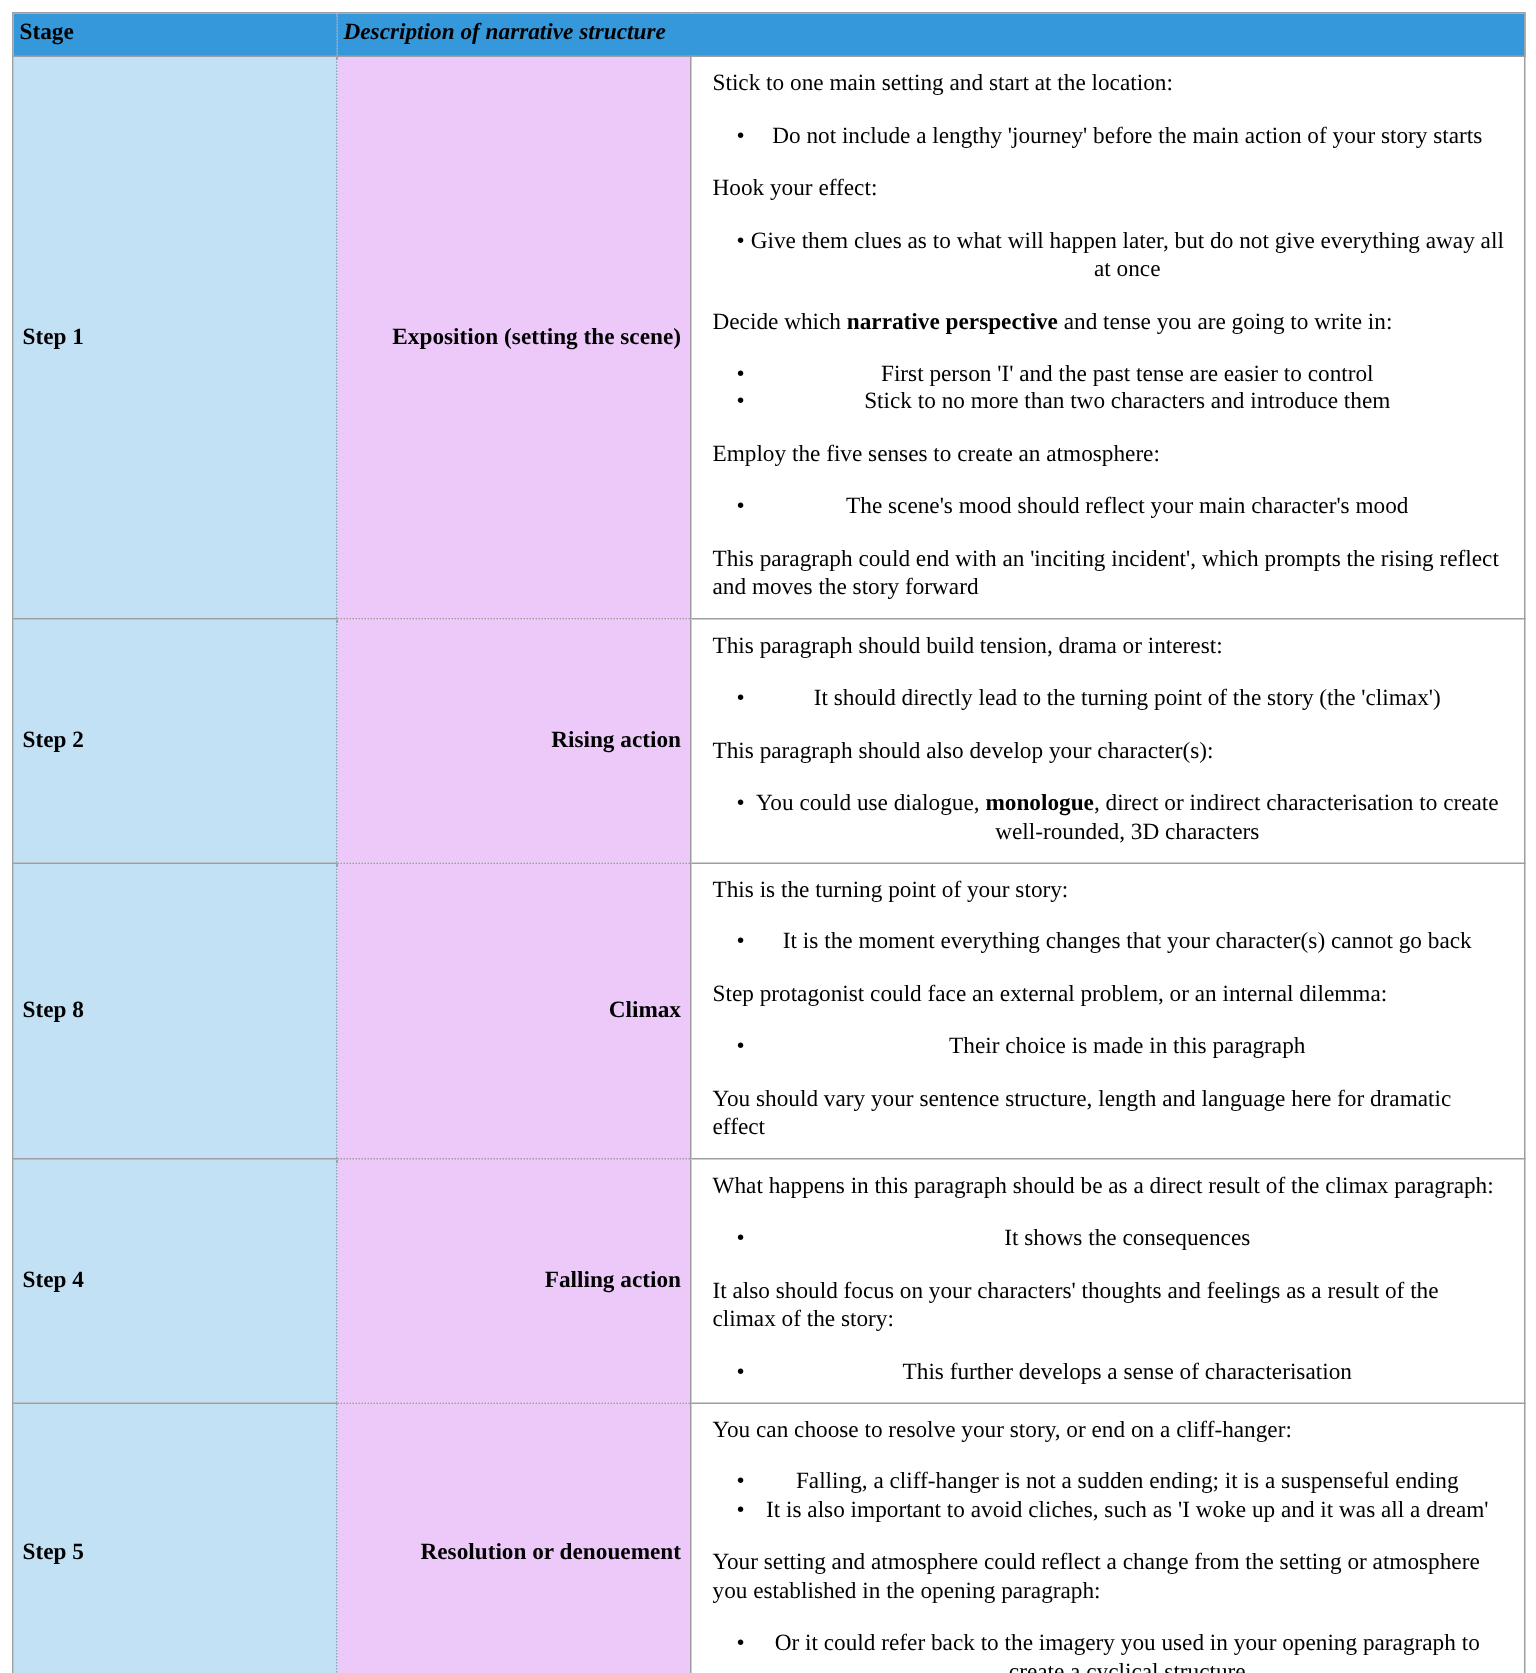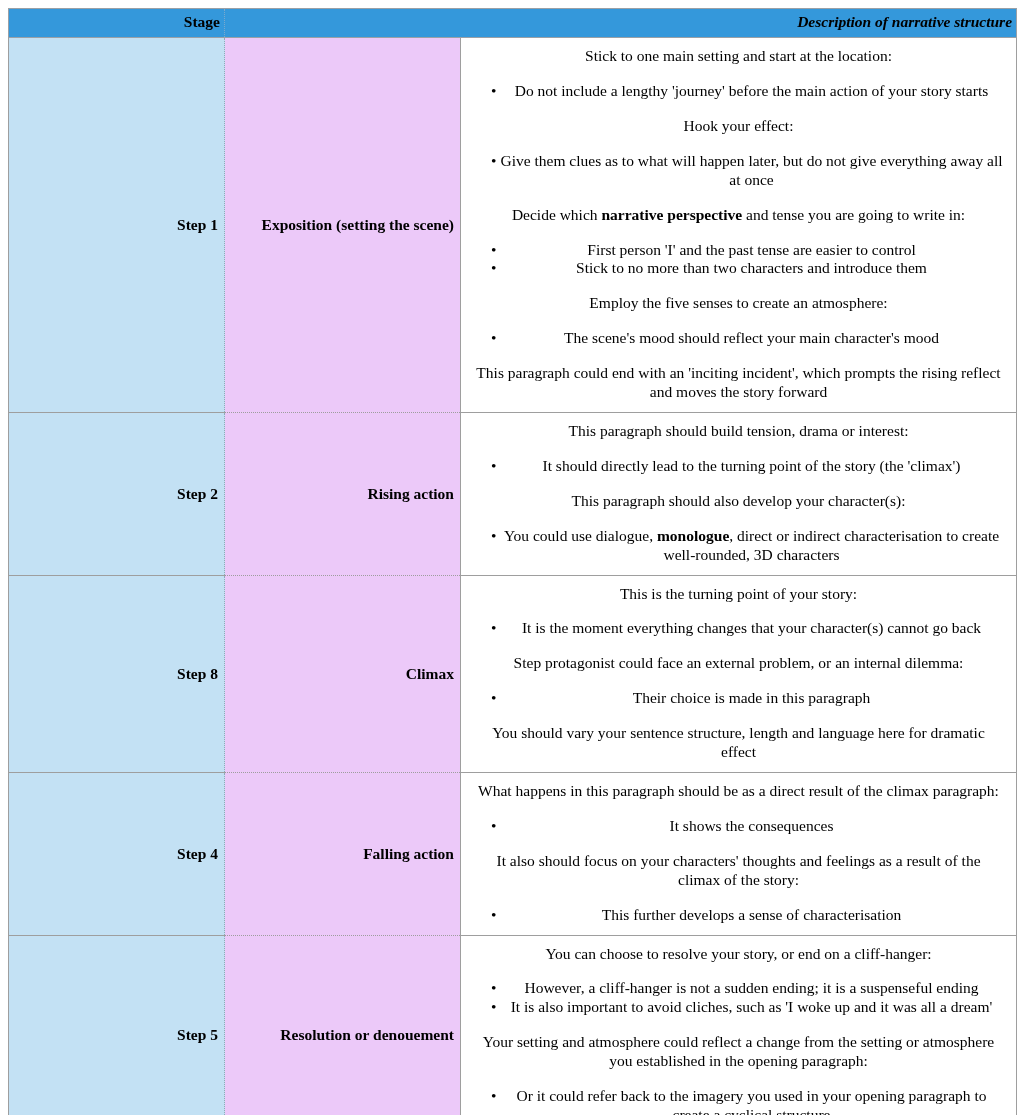--- a/index.html
+++ b/index.html
@@ -33,38 +33,38 @@
   col.col-name  { width: 236px; }
   col.col-desc  { width: 556px; }
 
   
   thead th {
     background: #3498db;
     color: #000000;
     font-weight: bold;
     font-size: 15.5px;
     line-height: 1.3;
-    text-align: right;
+    text-align: left;
     padding: 3px 4px 5px 4px;
     border: 1px solid #9aa0a6;
     vertical-align: middle;
   }
   thead th.th-stage { border-right: 1px dotted #7ba9cc; }
   thead th.th-desc  { border-left: none; font-style: italic; }
 
   
   td {
     border: 1px solid #9e9e9e;
     vertical-align: middle;
     padding: 6px 6px;
   }
 
   td.cell-stage {
     background: #c3e1f4;
-    text-align: right;
+    text-align: left;
     font-weight: bold;
     font-size: 15.5px;
     border-right: 1px dotted #8fa8b8;
   }
 
   td.cell-name {
     background: #ecc9f9;
     text-align: right;
     font-weight: bold;
     font-size: 15.5px;
@@ -78,21 +78,21 @@
 
   td.cell-desc {
     background: #ffffff;
     text-align: center;
     font-size: 15.5px;
     padding: 9px 8px 10px 8px;
   }
 
   .lead {
     display: block;
-    text-align: center;
+    text-align: left;
     line-height: 1.22;
     margin: 0 0 0 0;
     padding: 0 6px;
   }
 
   .bullet-group { display: block; }
 
   .bullet-line {
     display: block;
     position: relative;
@@ -217,21 +217,21 @@
             </span>
           </td>
         </tr>
         <tr>
           <td class="cell-stage">Step 5</td>
           <td class="cell-name">Resolution or denouement</td>
           <td class="cell-desc">
             <span class="lead">You can choose to resolve your story, or end on a cliff-hanger:</span>
             <span class="gap-lg"></span>
             <span class="bullet-group">
-              <span class="bullet-line"><span class="bullet-dot">•</span><span class="bullet-text">However, a cliff-hanger is not a sudden ending; it is a suspenseful ending</span></span>
+              <span class="bullet-line"><span class="bullet-dot">•</span><span class="bullet-text">Falling, a cliff-hanger is not a sudden ending; it is a suspenseful ending</span></span>
               <span class="bullet-line"><span class="bullet-dot">•</span><span class="bullet-text">It is also important to avoid cliches, such as 'I woke up and it was all a dream'</span></span>
             </span>
             <span class="gap-lg"></span>
             <span class="lead">Your setting and atmosphere could reflect a change from the setting or atmosphere you established in the opening paragraph:</span>
             <span class="gap-lg"></span>
             <span class="bullet-group">
               <span class="bullet-line"><span class="bullet-dot">•</span><span class="bullet-text">Or it could refer back to the imagery you used in your opening paragraph to create a cyclical structure</span></span>
             </span>
           </td>
         </tr>

